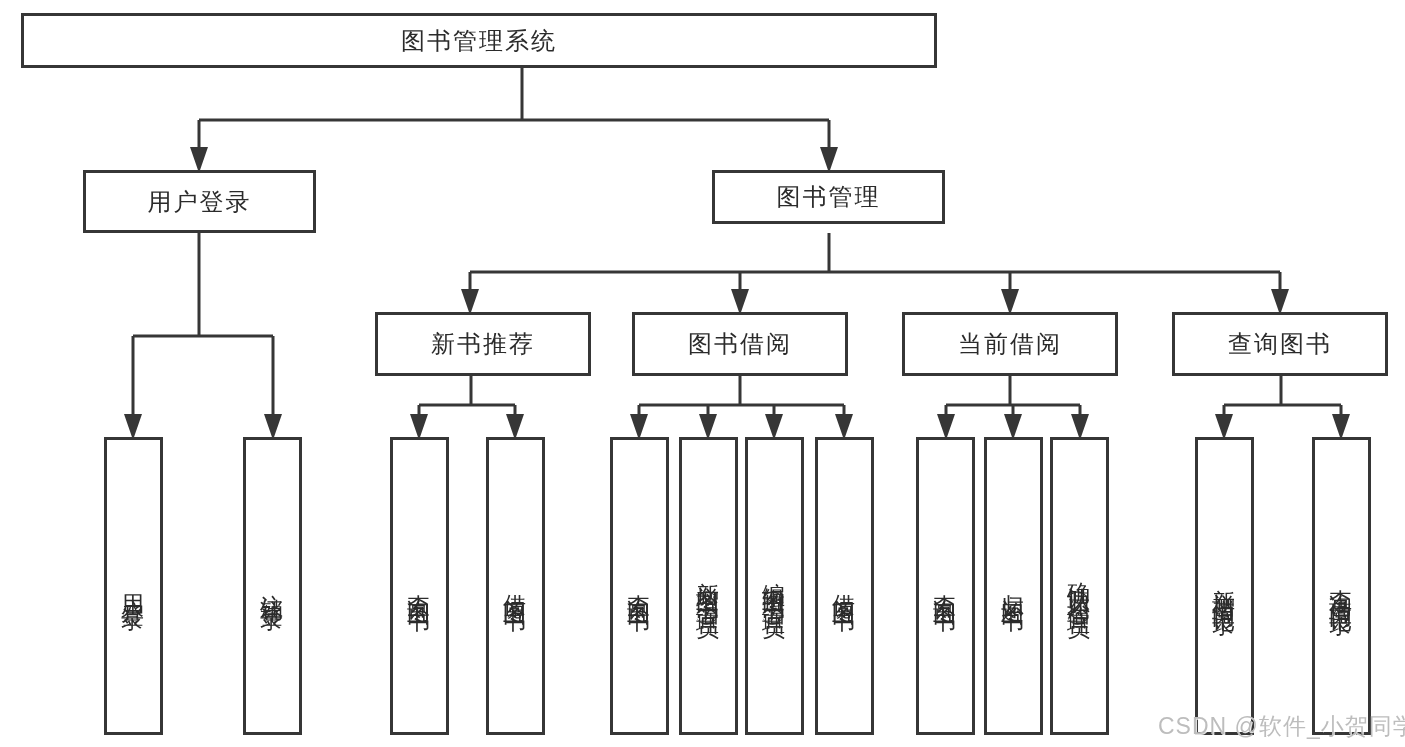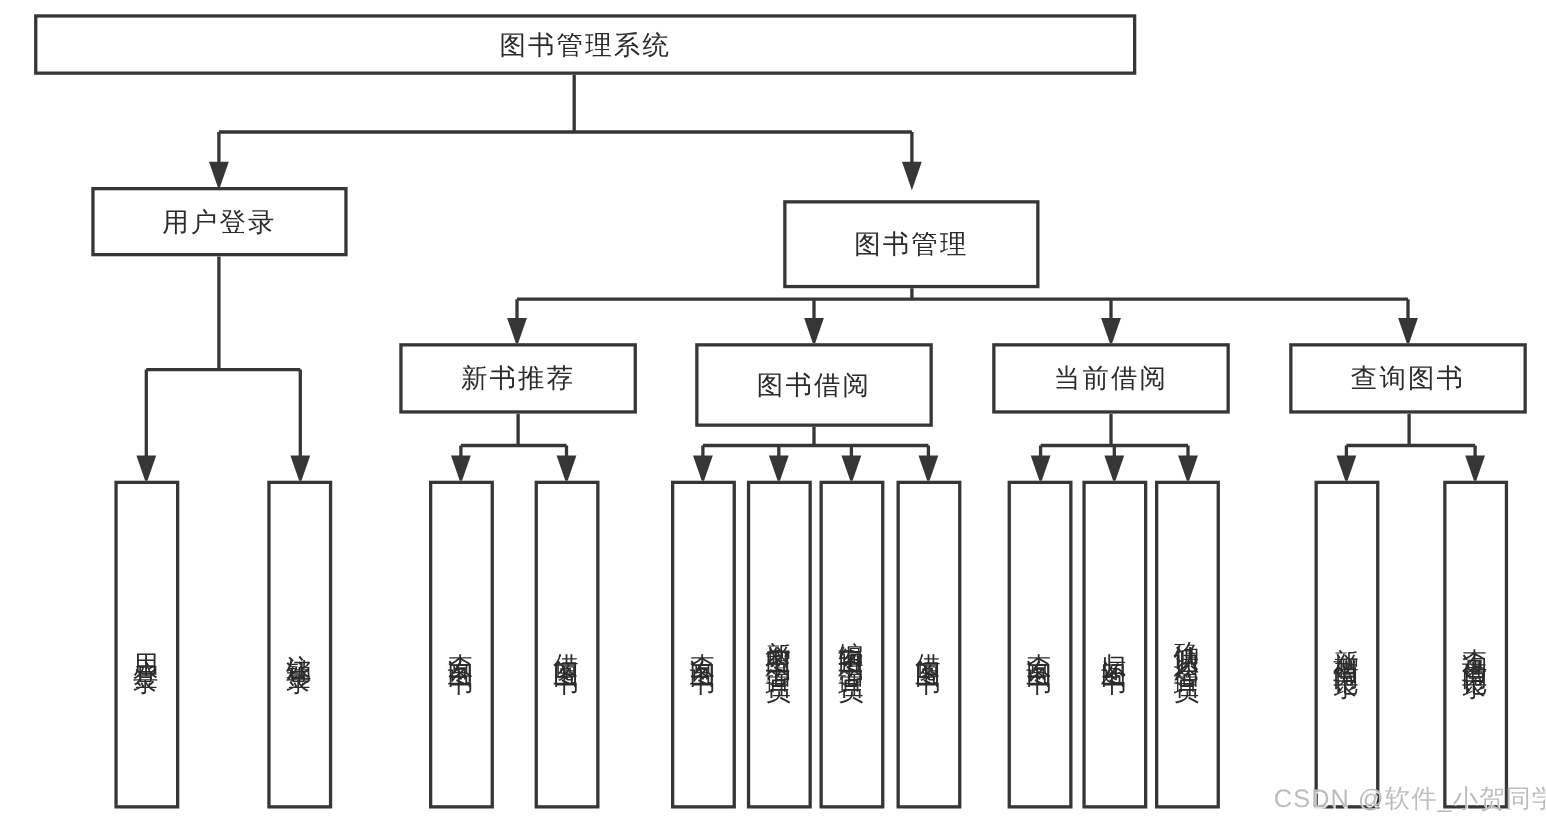--- a/index.html
+++ b/index.html
@@ -103,27 +103,27 @@
     <path d="M1010,376 V406 M946,405 H1080 M946,405 V416 M1013,405 V416 M1080,405 V416"></path>
     <polygon points="937,414 955,414 946,440"></polygon>
     <polygon points="1004,414 1022,414 1013,440"></polygon>
     <polygon points="1071,414 1089,414 1080,440"></polygon>
 
     <path d="M1281,376 V406 M1224,405 H1341 M1224,405 V416 M1341,405 V416"></path>
     <polygon points="1215,414 1233,414 1224,440"></polygon>
     <polygon points="1332,414 1350,414 1341,440"></polygon>
   </svg>
 
-  <div class="node h-box" style="left:31px; top:13px; width:1002px; height:55px;">图书管理系统</div>
+  <div class="node h-box" style="left:21px; top:13px; width:916px; height:55px;">图书管理系统</div>
 
   <div class="node h-box" style="left:83px; top:170px; width:233px; height:63px;">用户登录</div>
-  <div class="node h-box" style="left:712px; top:182px; width:233px; height:80px;">图书管理</div>
+  <div class="node h-box" style="left:712px; top:170px; width:233px; height:54px;">图书管理</div>
 
-  <div class="node h-box" style="left:363px; top:312px; width:216px; height:64px;">新书推荐</div>
-  <div class="node h-box" style="left:632px; top:312px; width:216px; height:76px;">图书借阅</div>
+  <div class="node h-box" style="left:375px; top:312px; width:216px; height:64px;">新书推荐</div>
+  <div class="node h-box" style="left:632px; top:312px; width:216px; height:64px;">图书借阅</div>
   <div class="node h-box" style="left:902px; top:312px; width:216px; height:64px;text-align:center;">当前借阅</div>
   <div class="node h-box" style="left:1172px; top:312px; width:216px; height:64px;">查询图书</div>
 
   <div class="node v-box" style="left:104px;">用户登录</div>
   <div class="node v-box" style="left:243px;">注销登录</div>
 
   <div class="node v-box" style="left:390px;">查询图书</div>
   <div class="node v-box" style="left:486px;">借阅图书</div>
 
   <div class="node v-box" style="left:610px;">查询图书</div>

